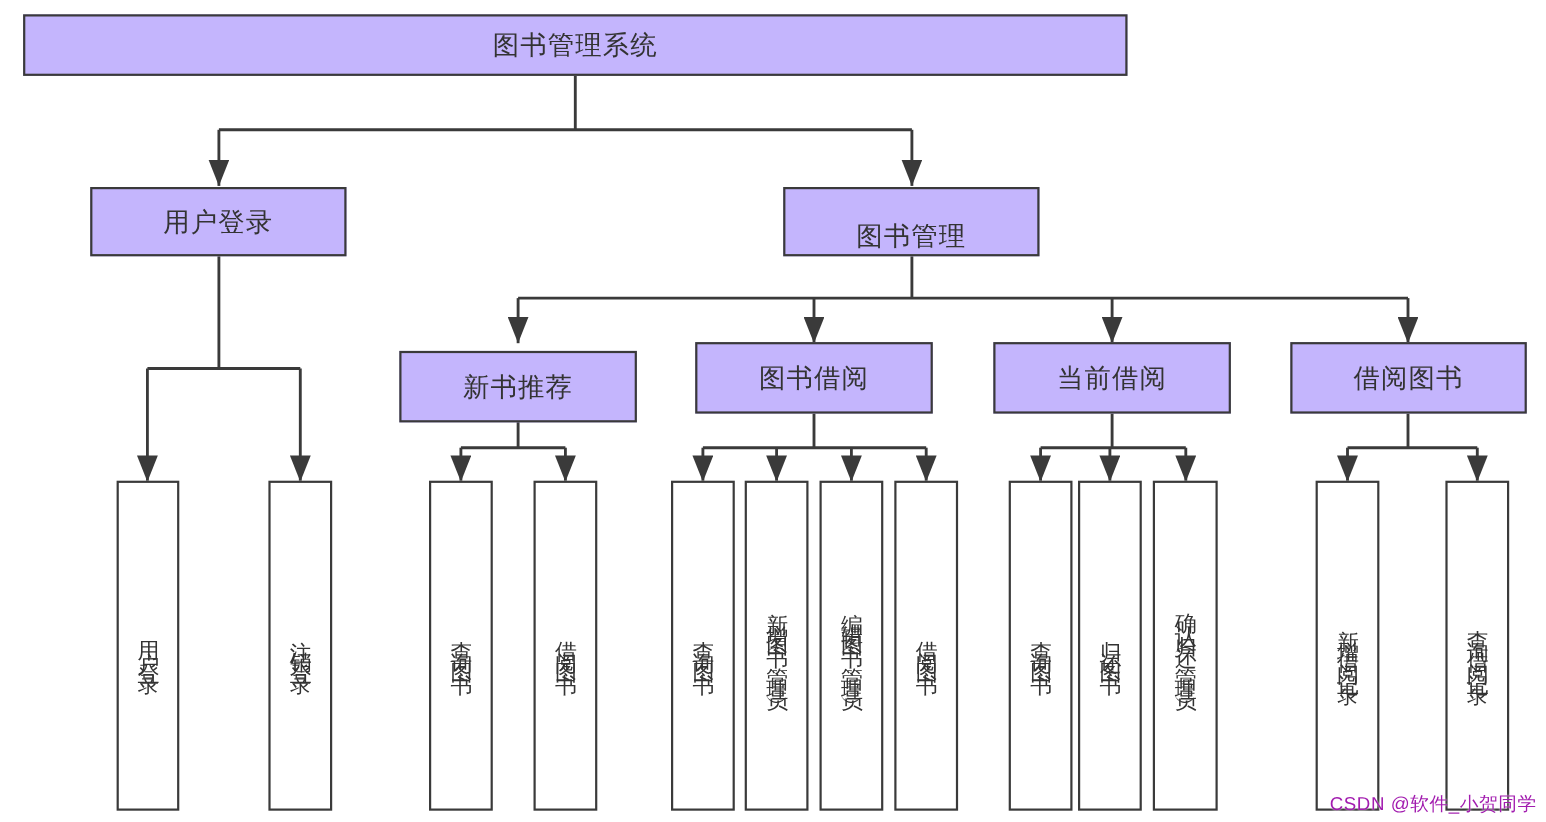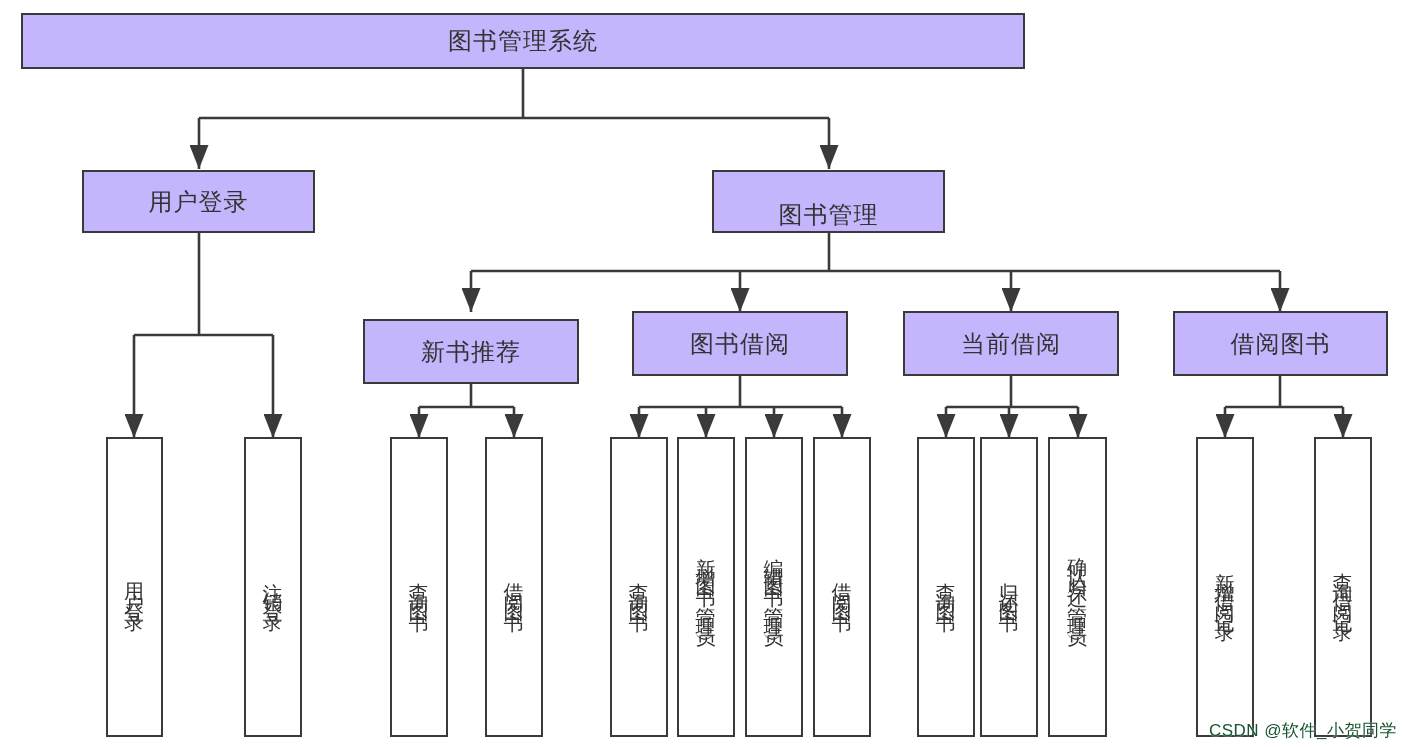--- a/index.html
+++ b/index.html
@@ -73,21 +73,21 @@
   .l-query-c       { left: 917px;  width: 58px; }
   .l-return-book   { left: 980px;  width: 58px; }
   .l-confirm-ret   { left: 1048px; width: 59px; }
   .l-add-record    { left: 1196px; width: 58px; }
   .l-query-record  { left: 1314px; width: 58px; }
   .watermark {
     position: absolute;
     right: 8px;
     bottom: 5px;
     font-size: 17px;
-    color: #14532d;
+    color: #a21caf;
     letter-spacing: 0.5px;
     z-index: 5;
     text-shadow: 0 0 2px #ffffff;
   }
 </style>
 </head>
 <body>
 
 <div class="canvas">
 

